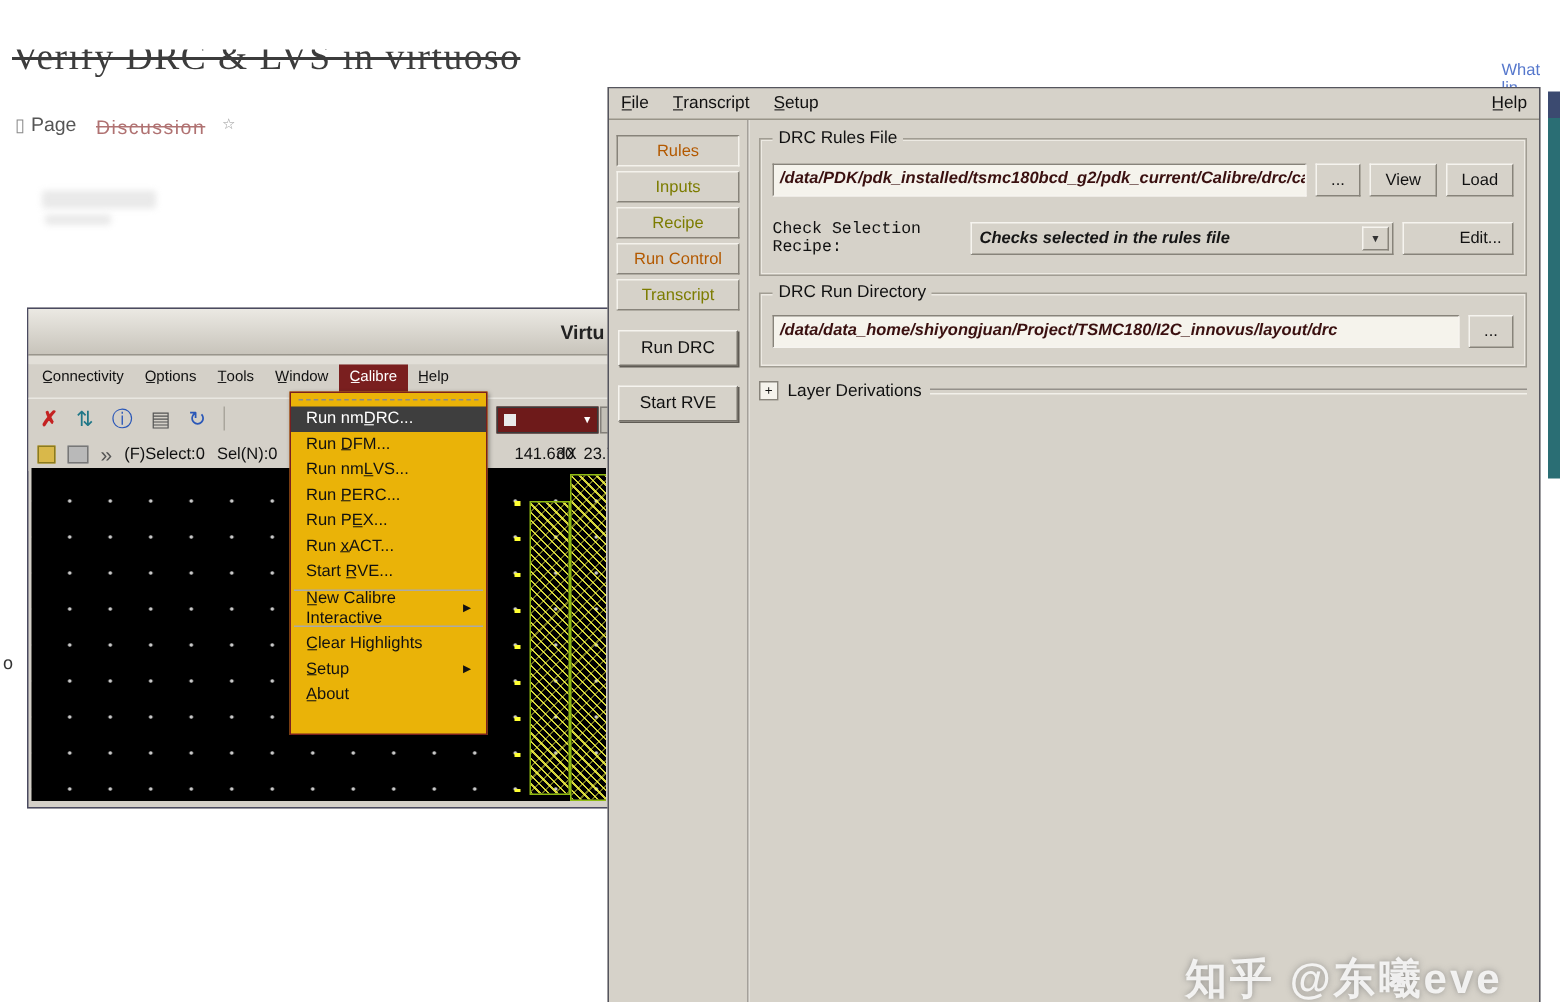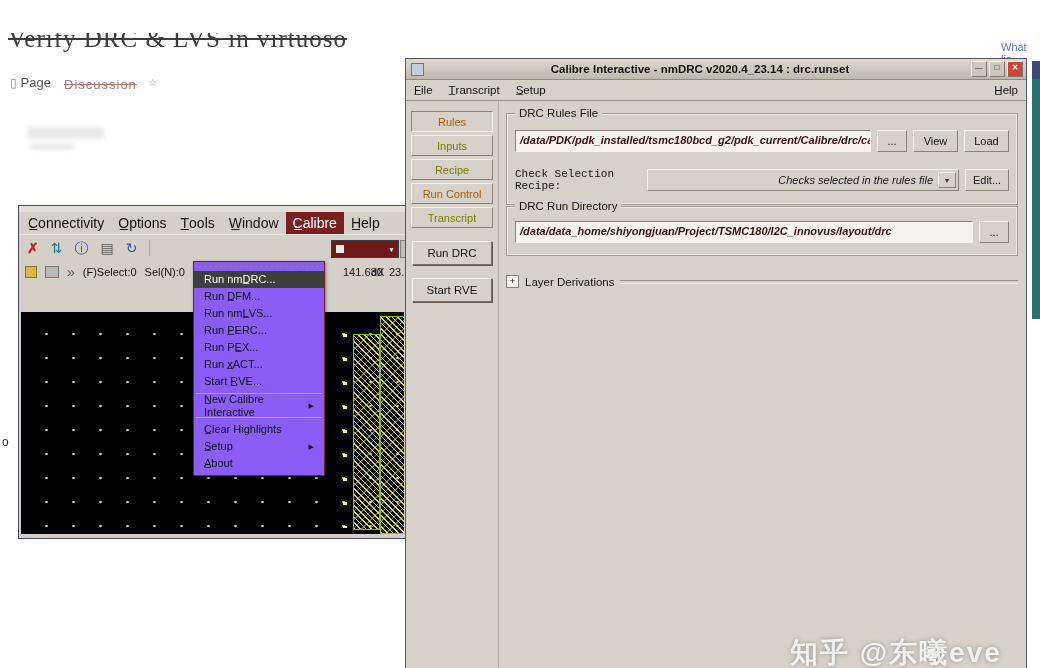--- a/index.html
+++ b/index.html
@@ -29,21 +29,21 @@
   
   .watermark{position:absolute;left:790px;top:601px;z-index:6;font-size:28px;font-weight:bold;
              letter-spacing:2px;color:rgba(250,250,250,.88);text-shadow:0 0 4px rgba(110,110,110,.65);}
 
   
   .vwin{position:absolute;left:18px;top:172px;width:387px;height:332px;background:#d4d0c8;
         border:1px solid #4a4a60;z-index:1;}
   .v-titlebar{height:30px;background:linear-gradient(#ebe9e3,#c8c4bb);border-bottom:1px solid #99958c;position:relative;}
   .v-title{position:absolute;right:3px;top:8px;font-size:13px;font-weight:bold;color:#222;}
   .v-strip{height:6px;background:#e2dfd8;}
-  .v-menubar{height:22px;display:flex;align-items:stretch;font-size:14px;padding-left:2px;background:#d4d0c8;}
+  .v-menubar{height:22px;display:flex;align-items:stretch;font-size:10px;padding-left:2px;background:#d4d0c8;}
   .v-menu{padding:3px 7px;color:#111;}
   .v-menu.hl{background:#7a1f1f;color:#fff;}
   .v-toolbar{height:26px;position:relative;display:flex;align-items:center;gap:12px;
              padding-left:8px;background:#d4d0c8;border-top:1px solid #e9e7e1;overflow:hidden;}
   .ticon{font-size:14px;line-height:14px;}
   .ticon.red{color:#c42222;font-weight:bold;}
   .ticon.teal{color:#1f7788;}
   .ticon.blue{color:#2a57b8;}
   .ticon.gray{color:#555;}
   .tsep{width:1px;height:16px;background:#a9a59c;}
@@ -63,23 +63,23 @@
             background-size:27px 24px;background-position:12px 10px;overflow:hidden;}
   .lshape{position:absolute;border:1px solid #8fbb12;
           background:repeating-linear-gradient(45deg,rgba(250,250,70,.85) 0 1px,transparent 1px 4px),
                      repeating-linear-gradient(-45deg,rgba(250,250,70,.45) 0 1px,transparent 1px 6px);}
   .shape1{left:332px;top:22px;width:25px;height:194px;}
   .shape2{left:359px;top:4px;width:23px;height:216px;}
   .ycol{position:absolute;left:322px;top:22px;width:4px;height:194px;
         background:repeating-linear-gradient(180deg,#ffff33 0 3px,transparent 3px 24px);}
 
   
-  .popup{position:absolute;left:193px;top:228px;width:130px;background:#8b5cf6;
+  .popup{position:absolute;left:193px;top:228px;width:130px;background:#eab308;
          border:1px solid #7a1f1f;box-shadow:1px 1px 3px rgba(0,0,0,.4);z-index:3;
-         font-size:11px;padding-bottom:3px;}
+         font-size:11px;padding-bottom:17px;}
   .tearoff{margin:4px 5px 3px 5px;border-top:1px dashed #8a8a8a;height:1px;}
   .mi{padding:2px 10px;height:13px;line-height:13px;color:#111;display:flex;align-items:center;}
   .mi.hl{background:#3e3e3e;color:#fff;}
   .mi .sub-arrow{margin-left:auto;font-size:7px;color:inherit;}
   .msep{border-top:1px solid #aaa;margin:3px 2px;}
 
   
   .cwin{position:absolute;left:405px;top:25px;width:620px;height:630px;background:#d6d2c9;
         border:1px solid #55555e;z-index:4;}
   .c-titlebar{height:20px;background:linear-gradient(#dedacf,#bdb9b0);border-bottom:1px solid #8f8b82;
@@ -103,34 +103,34 @@
   .amber{color:#b35900;} .olive{color:#7c7c00;}
   .bigbtn{width:78px;height:22px;margin:13px auto 0 auto;background:#d6d2c9;font-size:11.5px;color:#111;
           border:1px solid;border-color:#f6f4ef #76726a #76726a #f6f4ef;box-shadow:1px 1px 0 #5f5b54;
           display:flex;align-items:center;justify-content:center;}
   .vsep{position:absolute;left:92px;top:0;width:2px;height:100%;
         background:linear-gradient(90deg,#94908a,#f2f0ea);}
   .c-main{position:absolute;left:94px;top:0;right:2px;height:100%;}
   .group{position:absolute;border:1px solid #a19d93;box-shadow:inset 0 0 0 1px #edeae3;}
   .group-label{position:absolute;top:-7px;left:8px;background:#d6d2c9;padding:0 4px;font-size:11.5px;color:#111;}
   .g1{left:6px;top:12px;right:6px;height:90px;}
-  .g2{left:6px;top:105px;right:6px;height:48px;}
+  .g2{left:6px;top:115px;right:6px;height:48px;}
   .grow{position:absolute;left:8px;right:8px;display:flex;gap:6px;align-items:center;}
   .g1 .r1{top:16px;} .g1 .r2{top:54px;} .g2 .r1{top:14px;}
   .tfield{flex:1;height:14px;background:#f5f3ec;border:1px solid;border-color:#87837a #f6f4ef #f6f4ef #87837a;
           font-style:italic;font-weight:bold;font-size:11px;color:#3a1010;padding:3px 4px;
           white-space:nowrap;overflow:hidden;}
   .btn{background:#d6d2c9;border:1px solid;border-color:#f6f4ef #87837a #87837a #f6f4ef;
        font-size:11px;color:#111;height:20px;display:flex;align-items:center;justify-content:center;flex:none;}
-  .btn.b-dots{width:28px;} .btn.b-view{width:43px;} .btn.b-load{width:43px;} .btn.b-edit{width:42px;}
+  .btn.b-dots{width:28px;} .btn.b-view{width:43px;} .btn.b-load{width:43px;} .btn.b-edit{width:42px;padding-left:30px;}
   .rec-label{font-size:11px;color:#111;flex:none;width:126px;font-family:Liberation Mono, monospace;}
   .combo{flex:1;height:20px;background:#d6d2c9;border:1px solid;border-color:#f6f4ef #87837a #87837a #f6f4ef;
          display:flex;align-items:center;}
-  .combo .val{flex:1;padding:0 5px;font-style:italic;font-weight:normal;font-size:11px;color:#151515;
-              white-space:nowrap;overflow:hidden;text-align:right;}
+  .combo .val{flex:1;padding:0 5px;font-style:italic;font-weight:bold;font-size:11px;color:#151515;
+              white-space:nowrap;overflow:hidden;}
   .combo .box{width:16px;height:14px;margin-right:2px;border:1px solid;border-color:#f6f4ef #87837a #87837a #f6f4ef;
               font-size:7px;display:flex;align-items:center;justify-content:center;color:#333;}
   .layer-row{position:absolute;left:6px;right:6px;top:174px;display:flex;align-items:center;gap:6px;}
   .plusbox{width:11px;height:11px;background:#f5f3ec;border:1px solid #87837a;font-size:9px;line-height:10px;
            text-align:center;color:#111;flex:none;}
   .layer-label{font-size:11.5px;color:#111;flex:none;}
   .hline{flex:1;height:2px;border-top:1px solid #94908a;border-bottom:1px solid #f2f0ea;}
 </style>
 </head>
 <body>
@@ -145,20 +145,23 @@
   <div class="tab-discussion">Discussion</div>
   <div class="watch-icon">☆</div>
   <div class="smudge" style="left:28px;top:94px;width:76px;height:12px;"></div>
   <div class="smudge" style="left:30px;top:110px;width:44px;height:7px;"></div>
   <div class="stray-o">o</div>
   <div class="right-link">What lin</div>
   <div class="right-link2">m</div>
   <div class="teal-stripe"></div>
 
   <div class="vwin">
+    <div class="v-titlebar">
+      <span class="v-title">Virtu</span>
+    </div>
     <div class="v-strip"></div>
     <div class="v-menubar">
       <span class="v-menu">C̲onnectivity</span>
       <span class="v-menu">O̲ptions</span>
       <span class="v-menu">T̲ools</span>
       <span class="v-menu">W̲indow</span>
       <span class="v-menu hl">C̲alibre</span>
       <span class="v-menu">H̲elp</span>
     </div>
     <div class="v-toolbar">
@@ -227,29 +230,20 @@
     <div class="mi">
       <span>S̲etup</span>
       <span class="sub-arrow">▶</span>
     </div>
     <div class="mi">
         <span>A̲bout</span>
       </div>
   </div>
 
   <div class="cwin">
-    <div class="c-titlebar">
-      <div class="c-ticon"></div>
-      <div class="c-title">Calibre Interactive - nmDRC v2020.4_23.14 : drc.runset</div>
-      <div class="wbtns">
-        <div class="wbtn">—</div>
-        <div class="wbtn">□</div>
-        <div class="wbtn close">✕</div>
-      </div>
-    </div>
     <div class="c-menubar">
       <span class="c-menu">F̲ile</span>
       <span class="c-menu">T̲ranscript</span>
       <span class="c-menu">S̲etup</span>
       <span class="c-menu help">H̲elp</span>
     </div>
     <div class="c-body">
       <div class="c-sidebar">
         <div class="sbtn sel amber">Rules</div>
         <div class="sbtn olive">Inputs</div>

